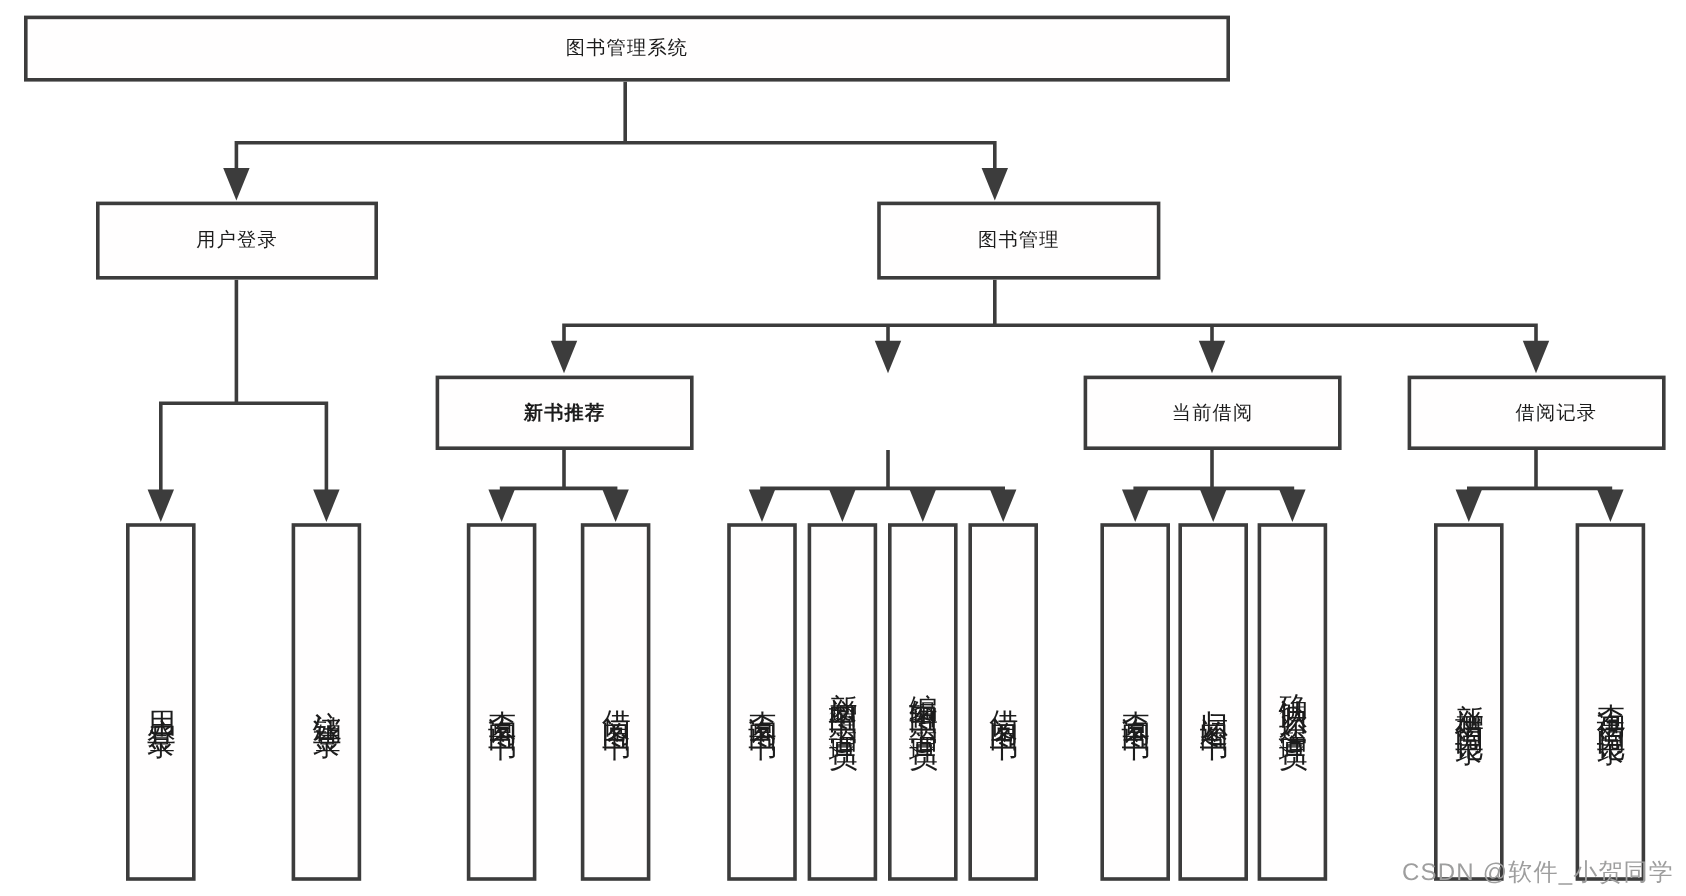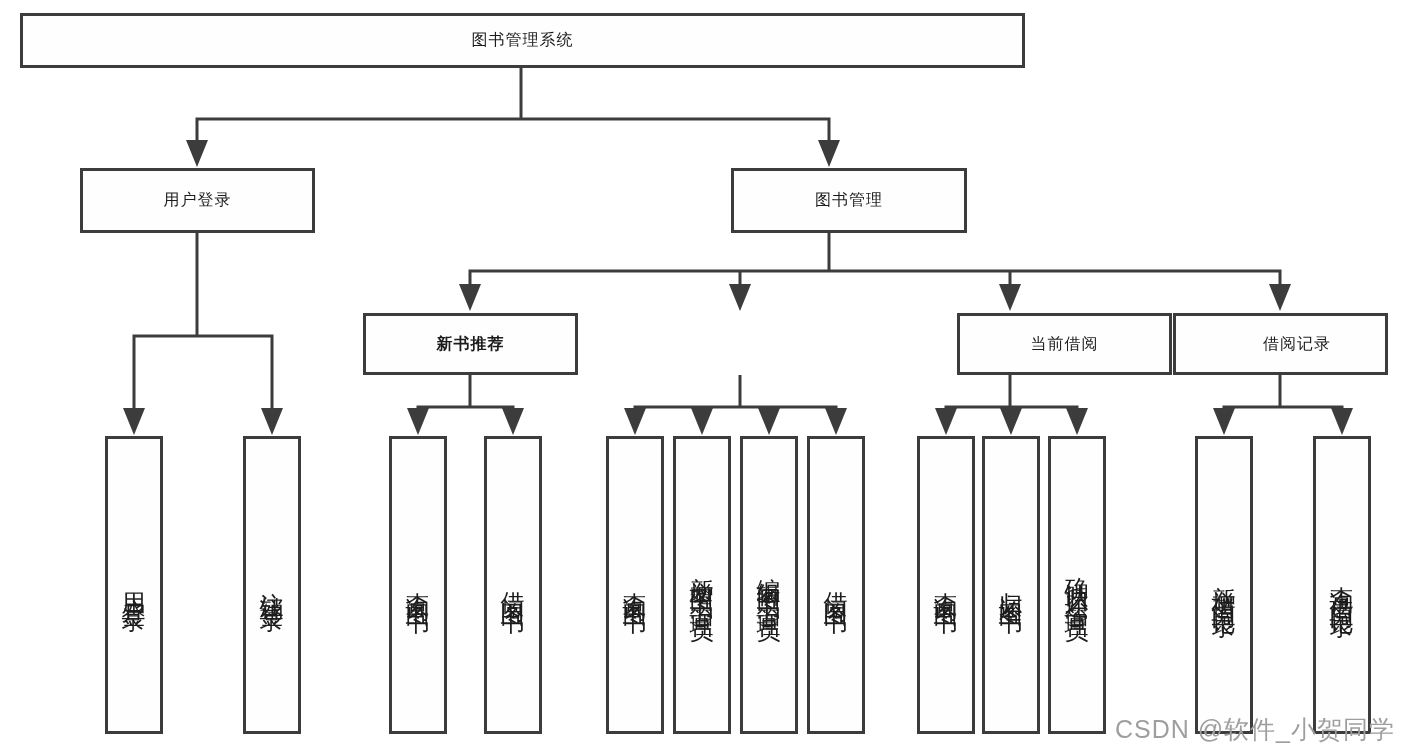--- a/index.html
+++ b/index.html
@@ -44,21 +44,21 @@
     font-size: 16px;
     letter-spacing: 1px;
     white-space: nowrap;
   }
   .root-box   { left: 20px;  top: 13px;  width: 1005px; height: 55px; }
   .l2a        { left: 80px;  top: 168px; width: 235px;  height: 65px; }
   .l2b        { left: 711px; top: 168px; width: 236px;  height: 65px; margin-left: 20px; }
   .l3         { top: 313px;  width: 215px; height: 62px; }
   .l3-1 { left: 363px; font-weight: bold; }
   .l3-2 { left: 633px; }
-  .l3-3 { left: 957px; }
+  .l3-3 { left: 903px; }
   .l3-4 { left: 1173px; padding-left: 33px; }
   .leaf {
     top: 436px;
     width: 58px;
     height: 298px;
     writing-mode: vertical-rl;
     letter-spacing: 6px;
     line-height: 1.05;
     font-size: 24px;
   }
@@ -66,21 +66,21 @@
   .lf-b1 { left: 389px; }  .lf-b2 { left: 484px; }
   .lf-c1 { left: 606px; }  .lf-c2 { left: 673px; }
   .lf-c3 { left: 740px; }  .lf-c4 { left: 807px; }
   .lf-d1 { left: 917px; }  .lf-d2 { left: 982px; }
   .lf-d3 { left: 1048px; }
   .lf-e1 { left: 1195px; } .lf-e2 { left: 1313px; }
   .watermark {
     position: absolute;
     right: 10px;
     top: 713px;
-    font-size: 25px;
+    font-size: 20px;
     color: #9e9e9e;
     letter-spacing: 1px;
     z-index: 5;
     white-space: nowrap;
   }
 </style>
 </head>
 <body>
 
 <div class="canvas">

